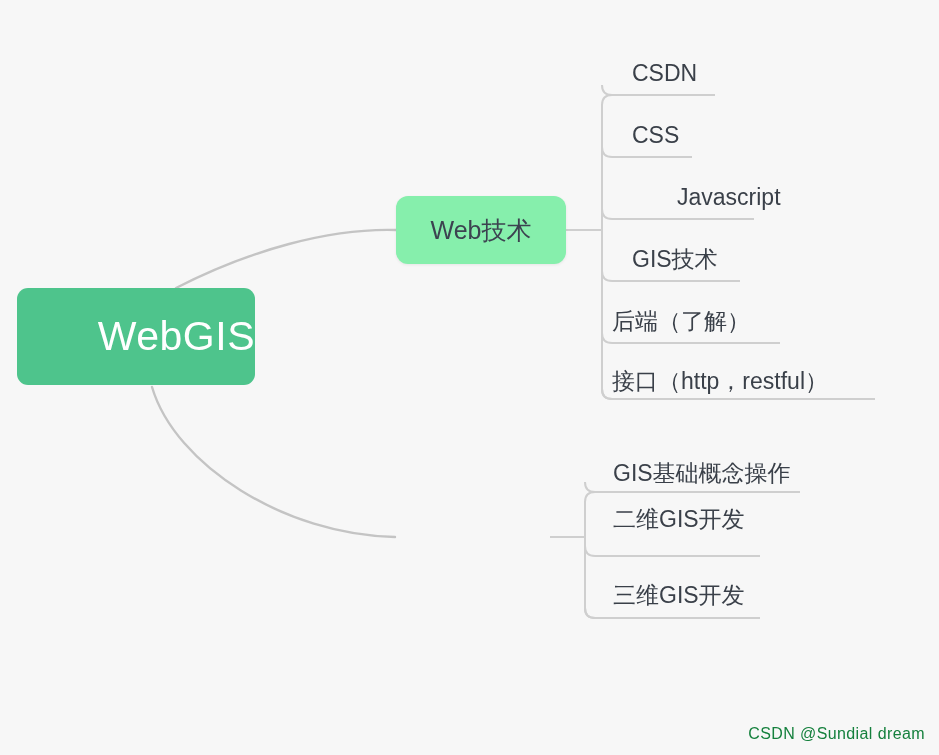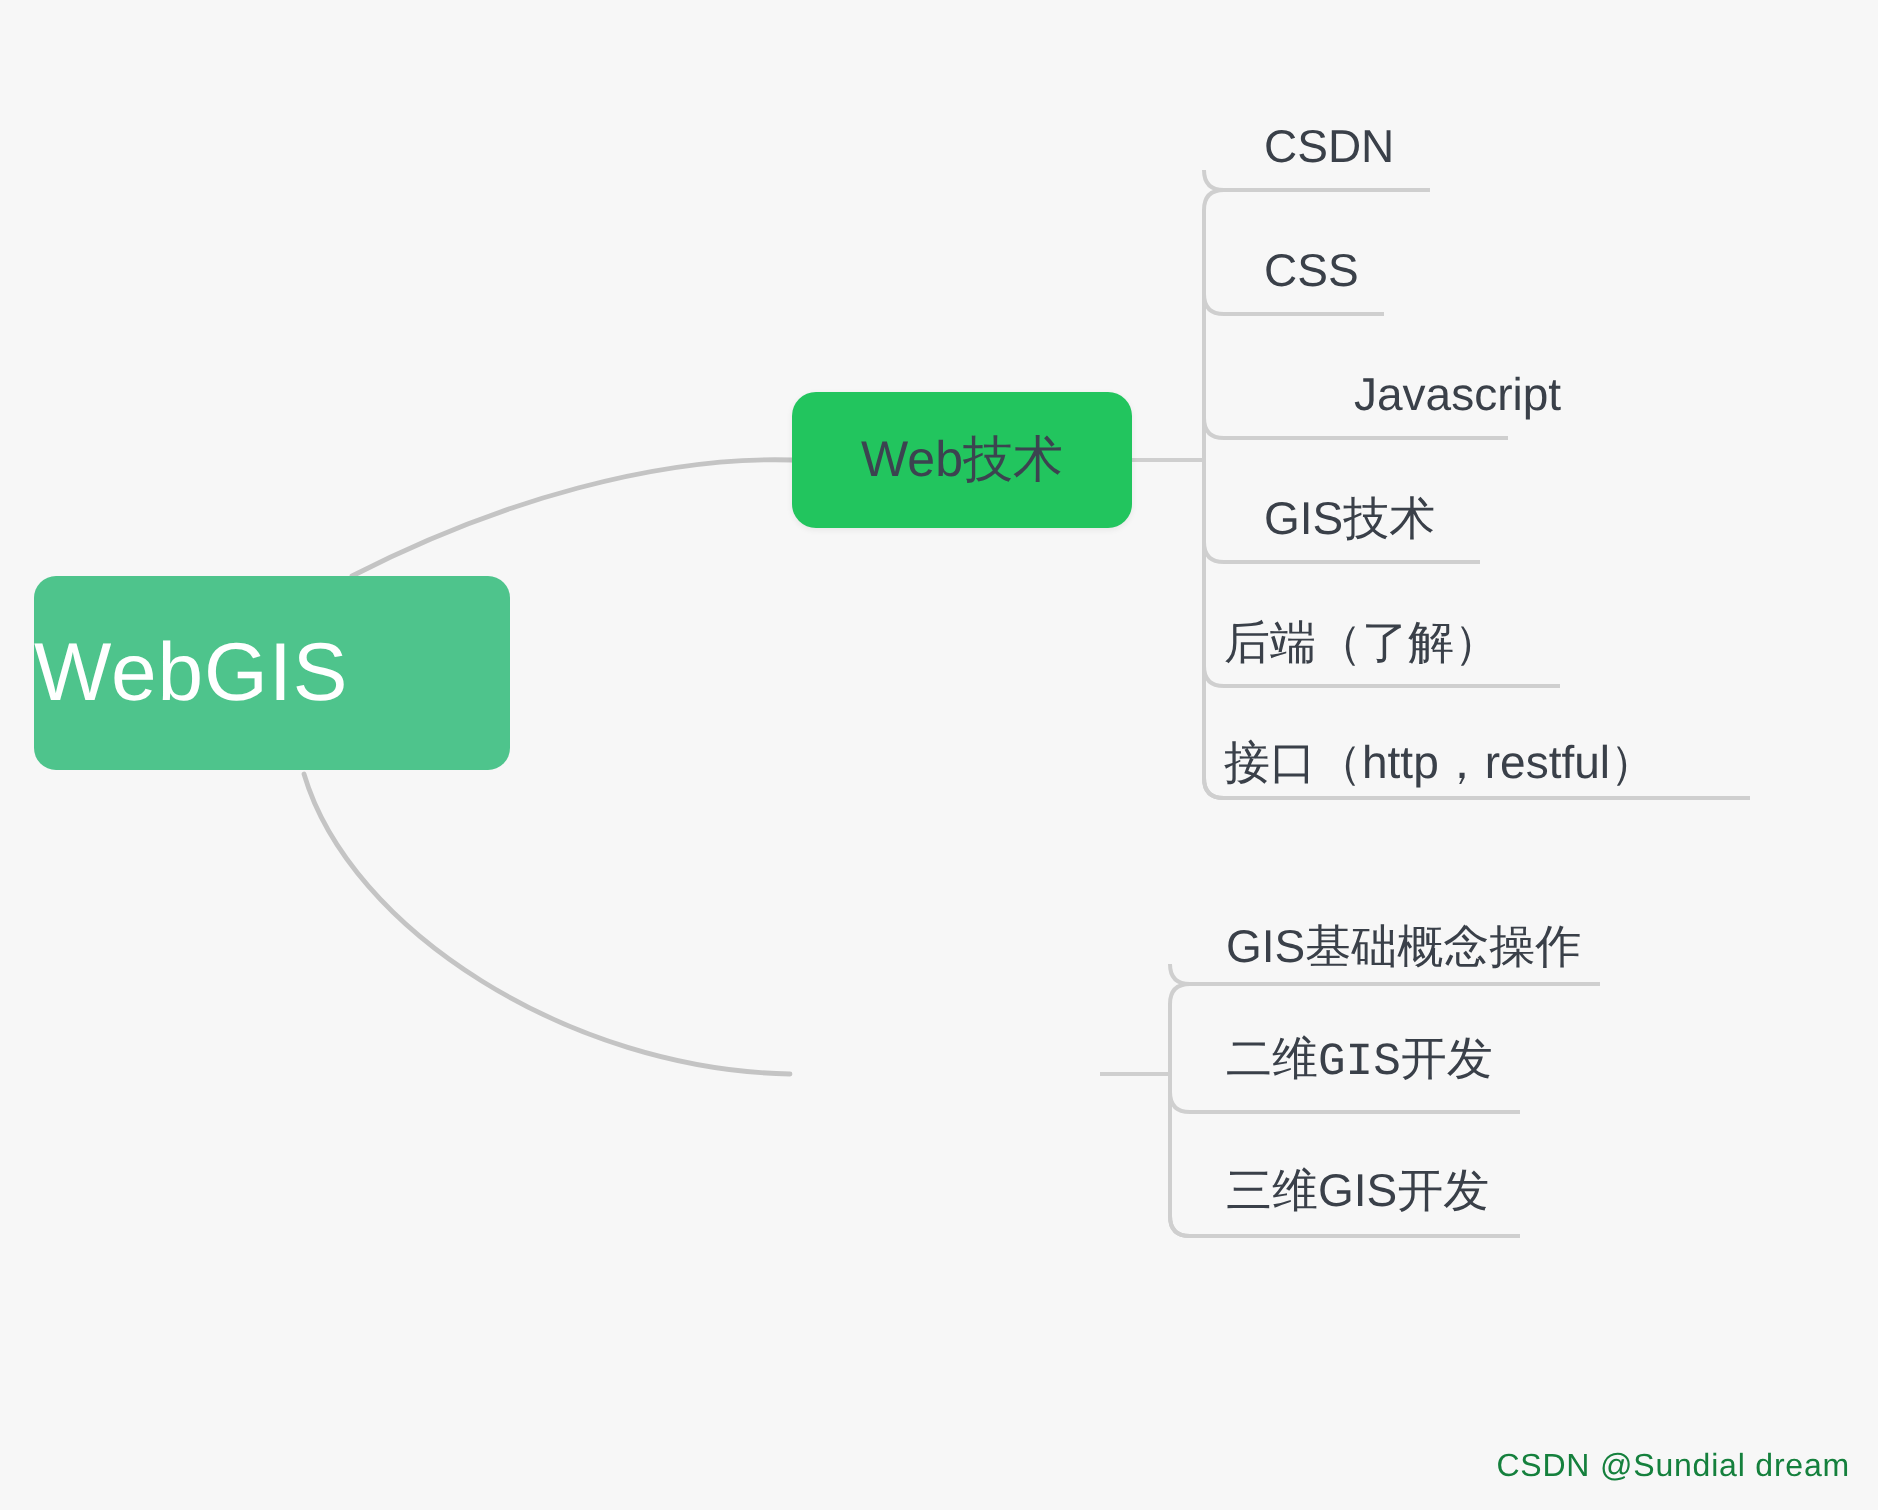--- a/index.html
+++ b/index.html
@@ -36,35 +36,35 @@
   .root-node {
     position: absolute;
     left: 17px;
     top: 288px;
     width: 238px;
     height: 97px;
     border-radius: 11px;
     background: #4ec48c;
     display: flex;
     align-items: center;
-    justify-content: flex-start;
+    justify-content: flex-end;
     box-sizing: border-box;
   }
   .root-node .root-label {
     color: #ffffff;
     font-size: 41px;
     letter-spacing: 0.5px;
     line-height: 1;
     white-space: nowrap;
   }
 
   
   .branch-node {
     position: absolute;
-    background: #22c55e;
+    background: #86efac;
     border-radius: 12px;
     display: flex;
     align-items: center;
     justify-content: center;
     box-shadow: 0 1px 3px rgba(0,0,0,0.07);
     box-sizing: border-box;
   }
   .branch-node .branch-label {
     color: #3c4350;
     font-size: 25px;
@@ -149,19 +149,19 @@
 
 
   <div id="leaf-layer">
       <div class="leaf leaf-web" style="left: 632px; top: 62px;">CSDN</div>
       <div class="leaf leaf-web" style="left: 632px; top: 124px;">CSS</div>
       <div class="leaf leaf-web" style="left: 632px; top: 186px; margin-left: 45px;">Javascript</div>
       <div class="leaf leaf-web" style="left: 632px; top: 248px;">GIS技术</div>
       <div class="leaf leaf-web" style="left: 612px; top: 310px;">后端（了解）</div>
       <div class="leaf leaf-web" style="left: 612px; top: 370px;">接口（http，restful）</div>
       <div class="leaf leaf-gis" style="left: 613px; top: 462px;">GIS基础概念操作</div>
-      <div class="leaf leaf-gis" style="left: 613px; top: 520px; font-family: Liberation Mono, monospace;">二维GIS开发</div>
+      <div class="leaf leaf-gis" style="left: 613px; top: 508px;">二维GIS开发</div>
       <div class="leaf leaf-gis" style="left: 613px; top: 584px;">三维GIS开发</div>
     </div>
 
   <div class="watermark">CSDN @Sundial dream</div>
 
 </div>
 
 </body></html>

